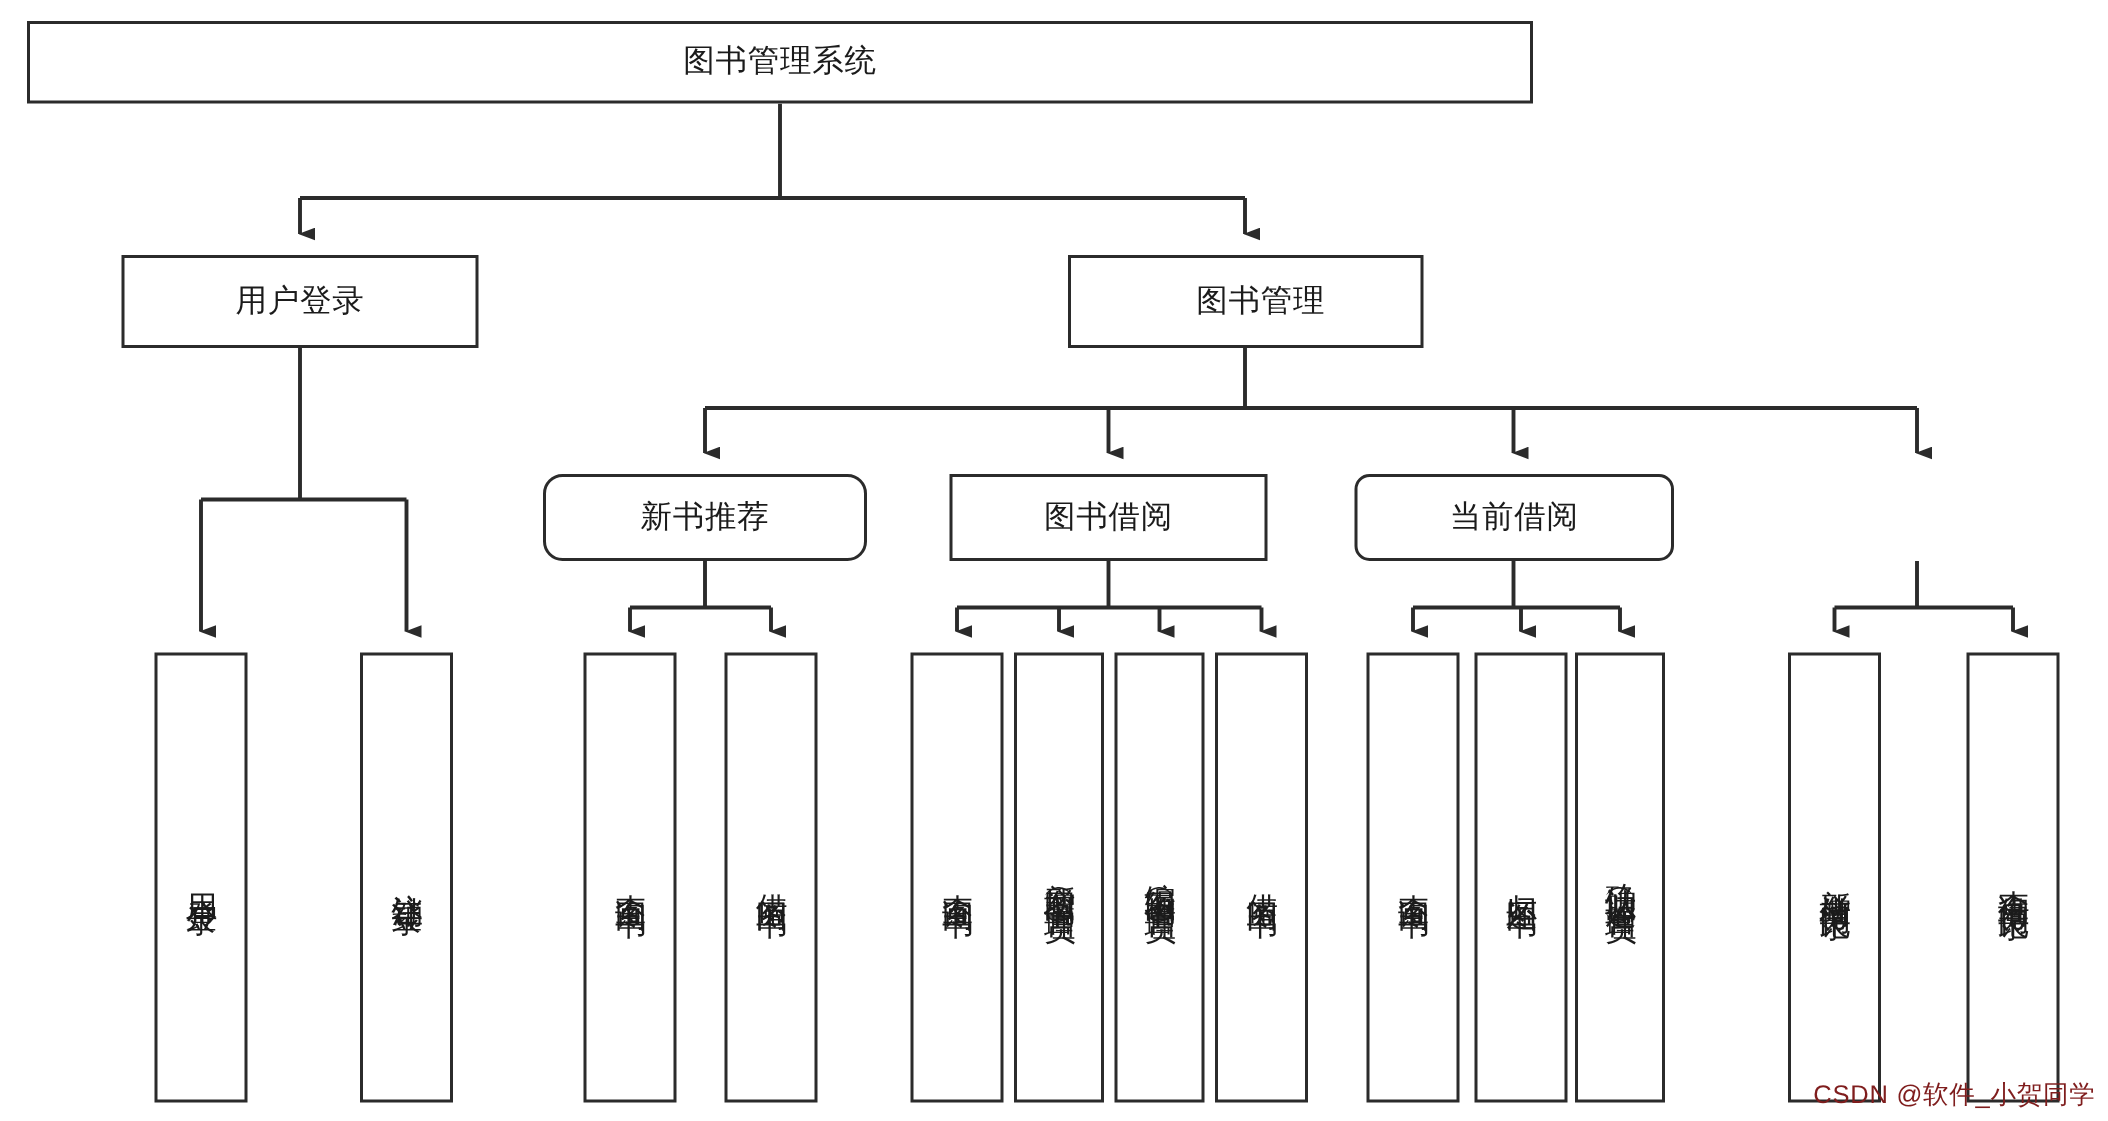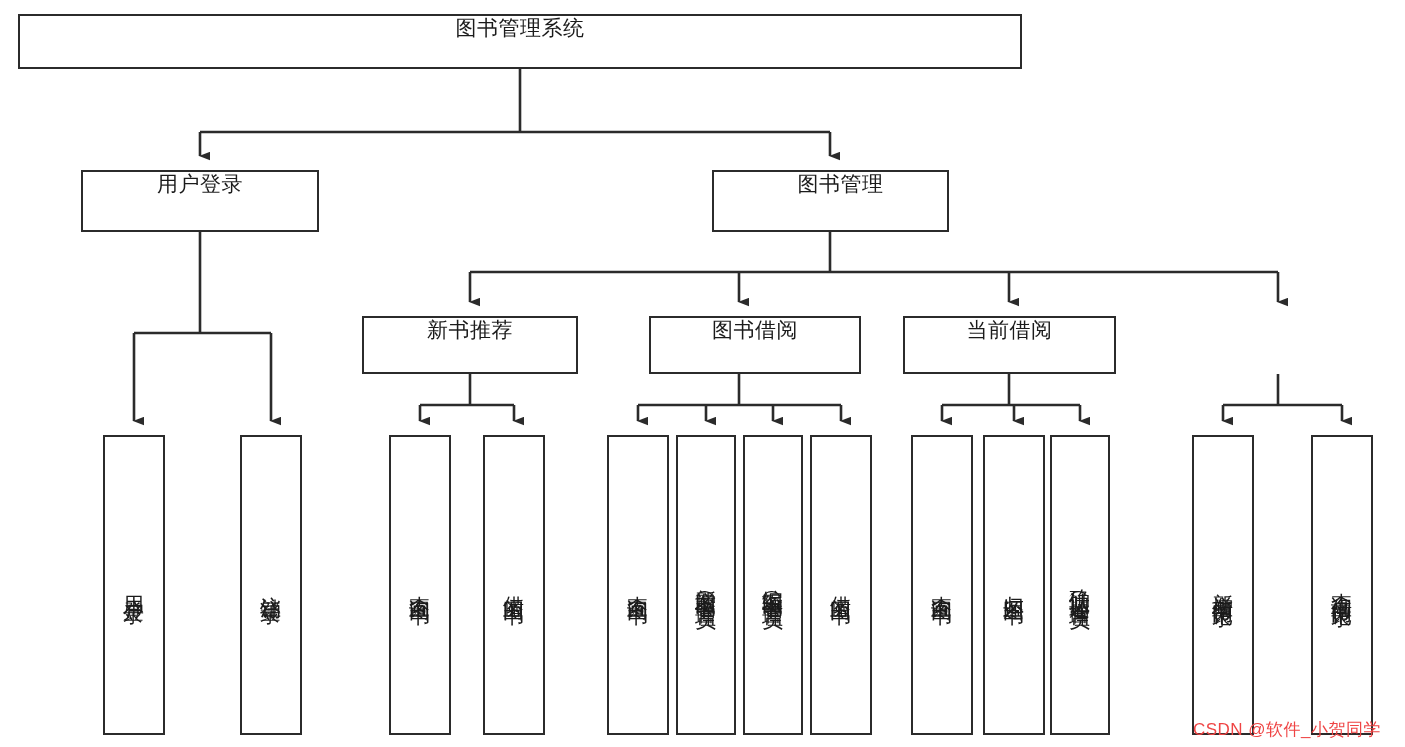--- a/index.html
+++ b/index.html
@@ -26,21 +26,21 @@
     width: 1405px;
     height: 747px;
     pointer-events: none;
   }
   .node {
     position: absolute;
     box-sizing: border-box;
     background: #ffffff;
     border: 2.5px solid #2b2b2b;
     display: flex;
-    align-items: flex-start;
+    align-items: center;
     justify-content: center;
     color: #1b1b1b;
   }
   .node .lbl {
     line-height: 1.15;
     white-space: pre;
   }
   .node.horizontal .lbl {
     font-size: 21px;
     letter-spacing: 0.5px;
@@ -52,24 +52,24 @@
   .node.vertical .lbl {
     writing-mode: vertical-rl;
     text-orientation: upright;
     font-size: 21px;
     letter-spacing: 3px;
     line-height: 1;
     text-align: center;
   }
   #watermark {
     position: absolute;
-    right: 24px;
+    right: 8px;
     bottom: 6px;
     font-size: 17px;
-    color: #ef4444;
+    color: #7f1d1d;
     letter-spacing: 0.5px;
     white-space: nowrap;
     pointer-events: none;
   }
 </style>
 </head>
 <body>
 
 <div id="diagram-root">
 
@@ -129,29 +129,29 @@
   </div>
 
   <div class="node horizontal" style="left: 81px; top: 170px; width: 238px; height: 62px;">
     <span class="lbl">用户登录</span>
   </div>
 
   <div class="node horizontal" style="left: 712px; top: 170px; width: 237px; height: 62px; padding-left: 20px;">
     <span class="lbl">图书管理</span>
   </div>
 
-  <div class="node horizontal" style="left: 362px; top: 316px; width: 216px; height: 58px;">
+  <div class="node horizontal" style="left: 362px; top: 316px; width: 216px; height: 58px; border-radius: 13px;">
     <span class="lbl">新书推荐</span>
   </div>
 
-  <div class="node horizontal" style="left: 633px; top: 316px; width: 212px; height: 58px; margin-left: 16px;">
+  <div class="node horizontal" style="left: 633px; top: 316px; width: 212px; height: 58px;">
     <span class="lbl">图书借阅</span>
   </div>
 
-  <div class="node horizontal" style="left: 903px; top: 316px; width: 213px; height: 58px;">
+  <div class="node horizontal" style="left: 903px; top: 316px; width: 213px; height: 58px; border-radius: 10px;">
     <span class="lbl">当前借阅</span>
   </div>
 
 
   <div class="node vertical" style="left: 103px; top: 435px; width: 62px; height: 300px;">
     <span class="lbl">用户登录</span>
   </div>
 
   <div class="node vertical" style="left: 240px; top: 435px; width: 62px; height: 300px;">
     <span class="lbl">注销登录</span>

